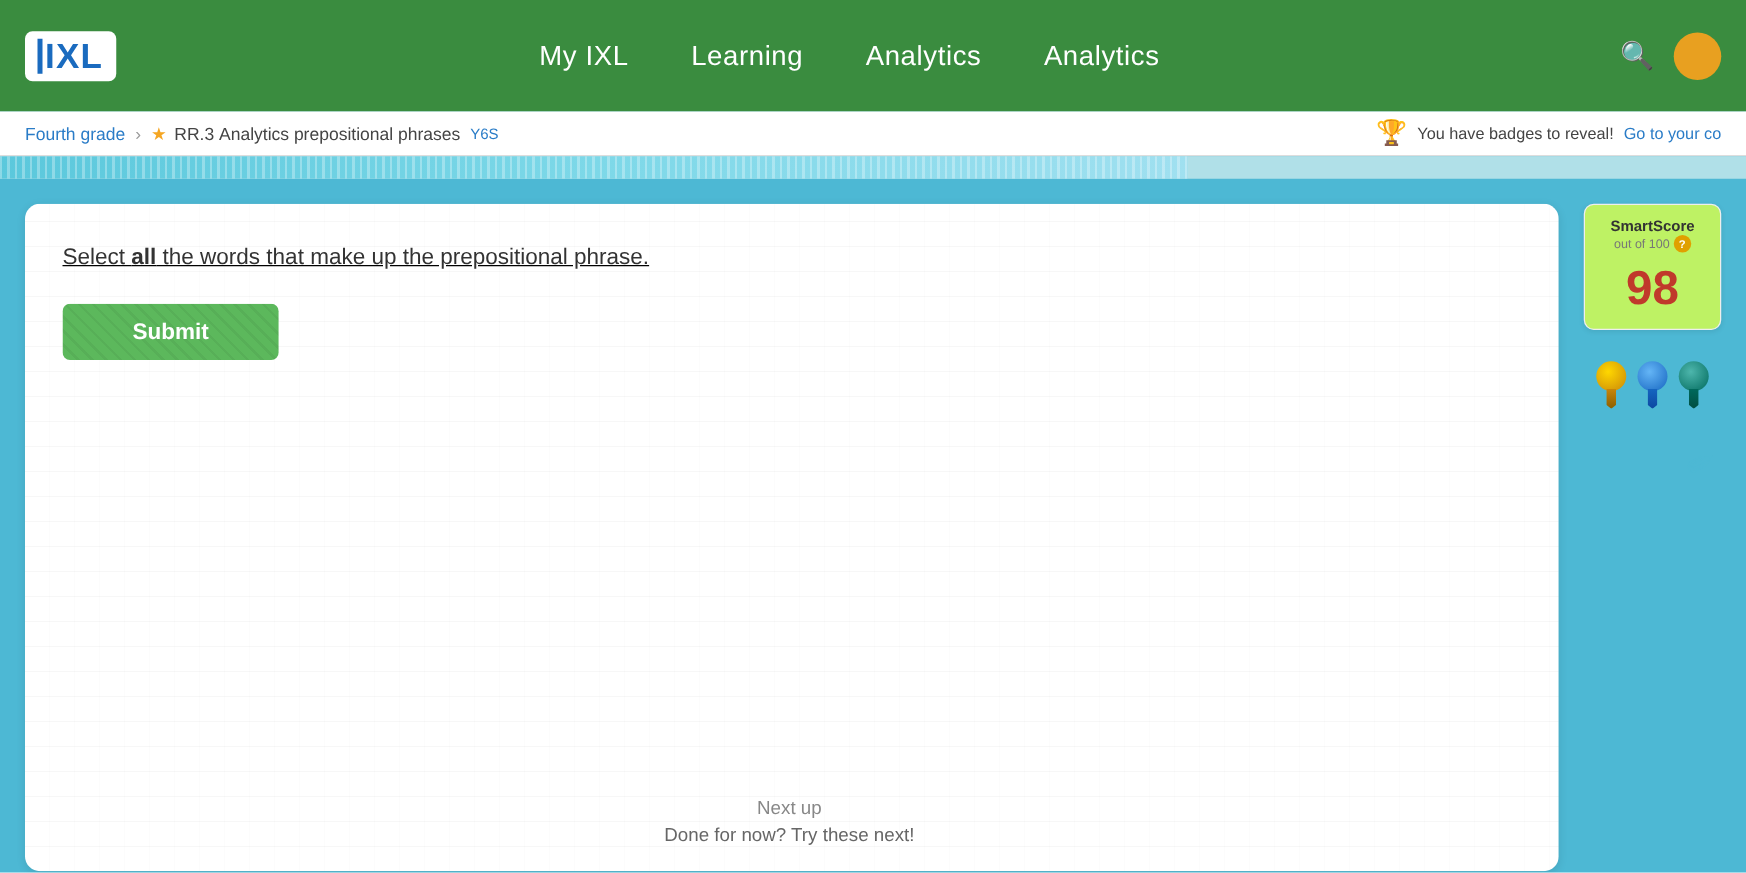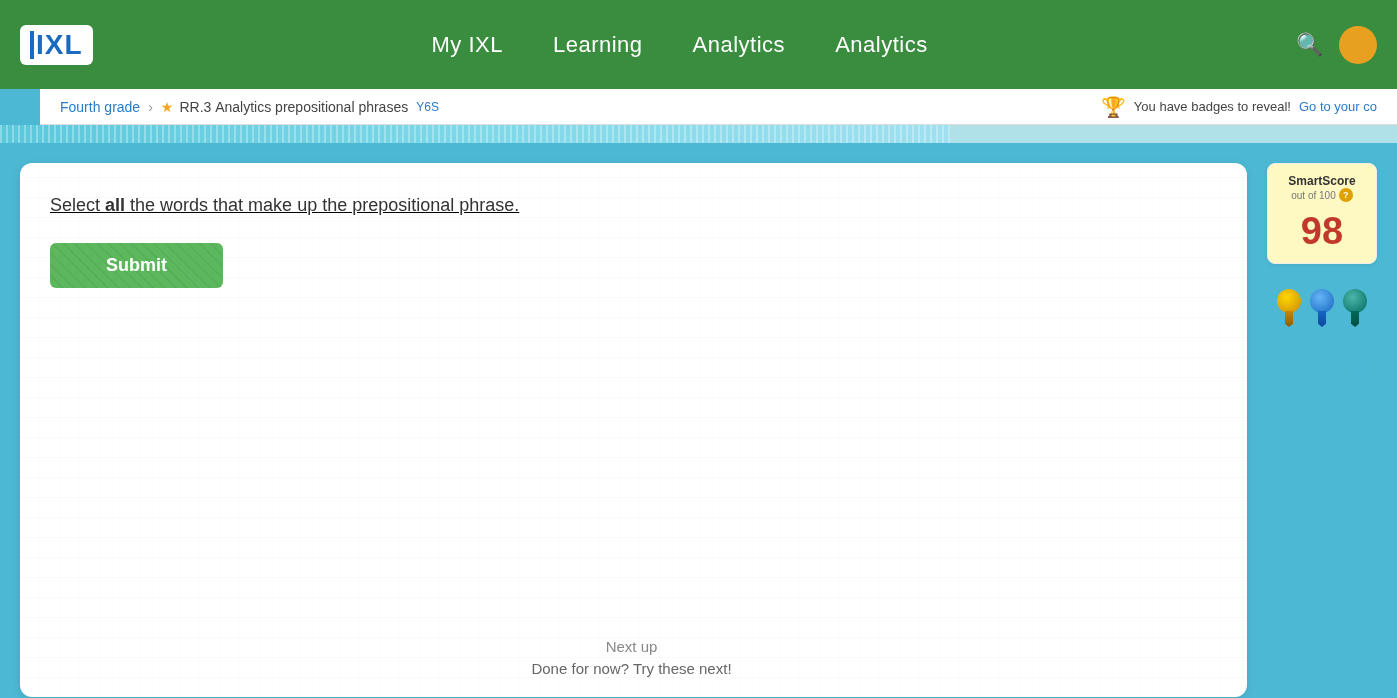--- a/index.html
+++ b/index.html
@@ -91,21 +91,20 @@
     
     .breadcrumb-bar {
       background: white;
       height: 36px;
       display: flex;
       align-items: center;
       padding: 0 20px;
       font-size: 14px;
       color: #444;
       border-bottom: 1px solid #ddd;
-      margin-left: 40px;
     }
 
     .breadcrumb-bar a {
       color: #2a7cc7;
       text-decoration: none;
     }
 
     .breadcrumb-chevron {
       margin: 0 8px;
       color: #999;
@@ -279,21 +278,21 @@
       margin-bottom: 8px;
     }
 
     .qa-number {
       font-size: 38px;
       font-weight: bold;
       color: white;
     }
 
     .smart-score-box {
-      background: #fef9c3;
+      background: #bef264;
       border-radius: 8px;
       padding: 10px;
       text-align: center;
       border: 1px solid #eee;
       box-shadow: 0 1px 4px rgba(0,0,0,0.08);
     }
 
     .ss-label {
       font-size: 12px;
       font-weight: bold;

